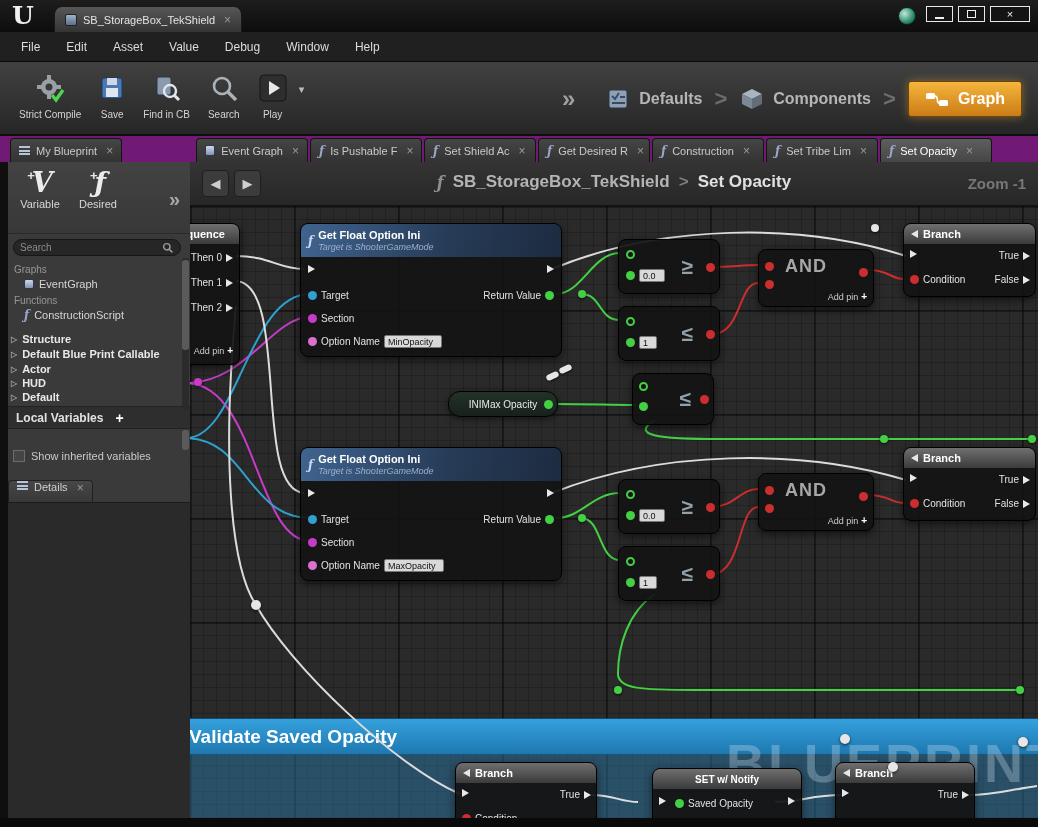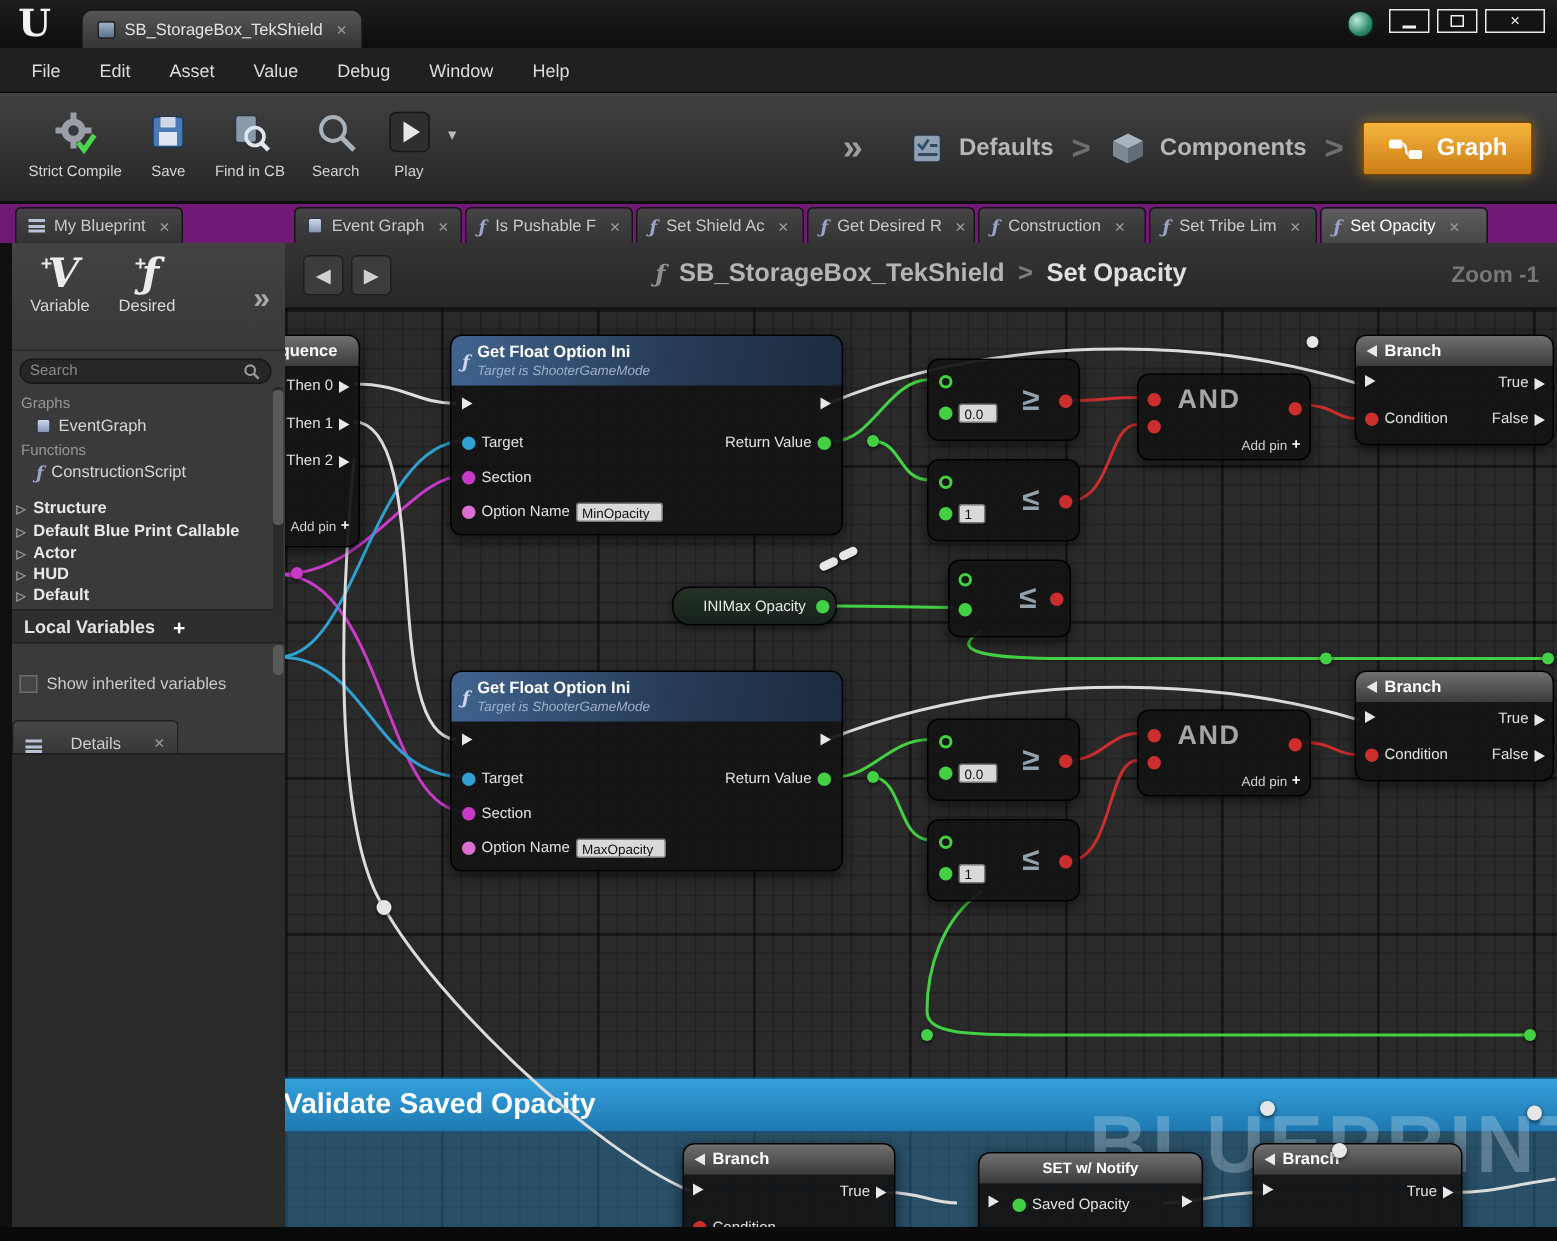--- a/index.html
+++ b/index.html
@@ -60,21 +60,21 @@
 .bp-row.section{color:#979797;font-size:10px}
 .bp-row.cat{font-weight:bold;color:#e8e8e8;left:3px}
 .exp{color:#9f9f9f;font-size:8px}
 .eg-icon{width:10px;height:10px;background:linear-gradient(#cfd8ea,#8593b5);border:1px solid #30384a;border-radius:2px}
 .lv-band{position:absolute;left:0;top:244px;width:100%;height:23px;background:#2e2e2e;border-top:1px solid #222;border-bottom:1px solid #222;display:flex;align-items:center;padding:0 8px;color:#e2e2e2;font-size:12px;font-weight:bold}
 .lv-plus{margin-left:12px;color:#fff;font-size:14px;font-weight:bold}
 .sb-track{position:absolute;right:1px;top:96px;width:7px;height:152px;background:#2b2b2b;border-radius:3px}
 .sb-thumb{position:absolute;right:1px;width:7px;background:#5a5a5a;border-radius:3px}
 .chk-row{position:absolute;left:5px;top:288px;display:flex;align-items:center;gap:6px;color:#c9c9c9;font-size:11px}
 .chk{width:12px;height:12px;background:#454545;border:1px solid #6d6d6d}
-.details-tab{position:absolute;left:0;top:318px;height:22px;display:flex;align-items:flex-end;gap:19px;background:linear-gradient(#474747,#383838);border:1px solid #202020;border-bottom:none;border-radius:4px 4px 0 0;padding:0 8px;color:#cfcfcf;font-size:11px}
+.details-tab{position:absolute;left:0;top:318px;height:22px;display:flex;align-items:flex-start;gap:6px;background:linear-gradient(#474747,#383838);border:1px solid #202020;border-bottom:none;border-radius:4px 4px 0 0;padding:0 8px;color:#cfcfcf;font-size:11px}
 .details-body{position:absolute;left:0;top:340px;width:100%;bottom:0;background:#2a2a2a;border-top:1px solid #1a1a1a}
 
 .graph{position:absolute;left:190px;top:162px;right:0;bottom:9px}
 .graph-header{position:absolute;left:0;top:0;width:100%;height:44px;background:linear-gradient(#343434,#272727);border-bottom:1px solid #121212}
 .nav-btn{position:absolute;top:8px;width:27px;height:27px;background:#3c3c3c;border:1px solid #1e1e1e;border-radius:4px;color:#cfcfcf;font-size:13px;display:flex;align-items:center;justify-content:center}
 .crumb{position:absolute;left:50%;top:10px;transform:translateX(-50%);display:flex;align-items:center;gap:9px;white-space:nowrap}
 .crumb .fic{font-size:16px;color:#8f8f8f}
 .crumb-root{color:#b4b4b4;font-size:17px;font-weight:bold}
 .crumb-sep{color:#7d7d7d;font-size:17px;font-weight:bold}
 .crumb-leaf{color:#e0e0e0;font-size:17px;font-weight:bold}

